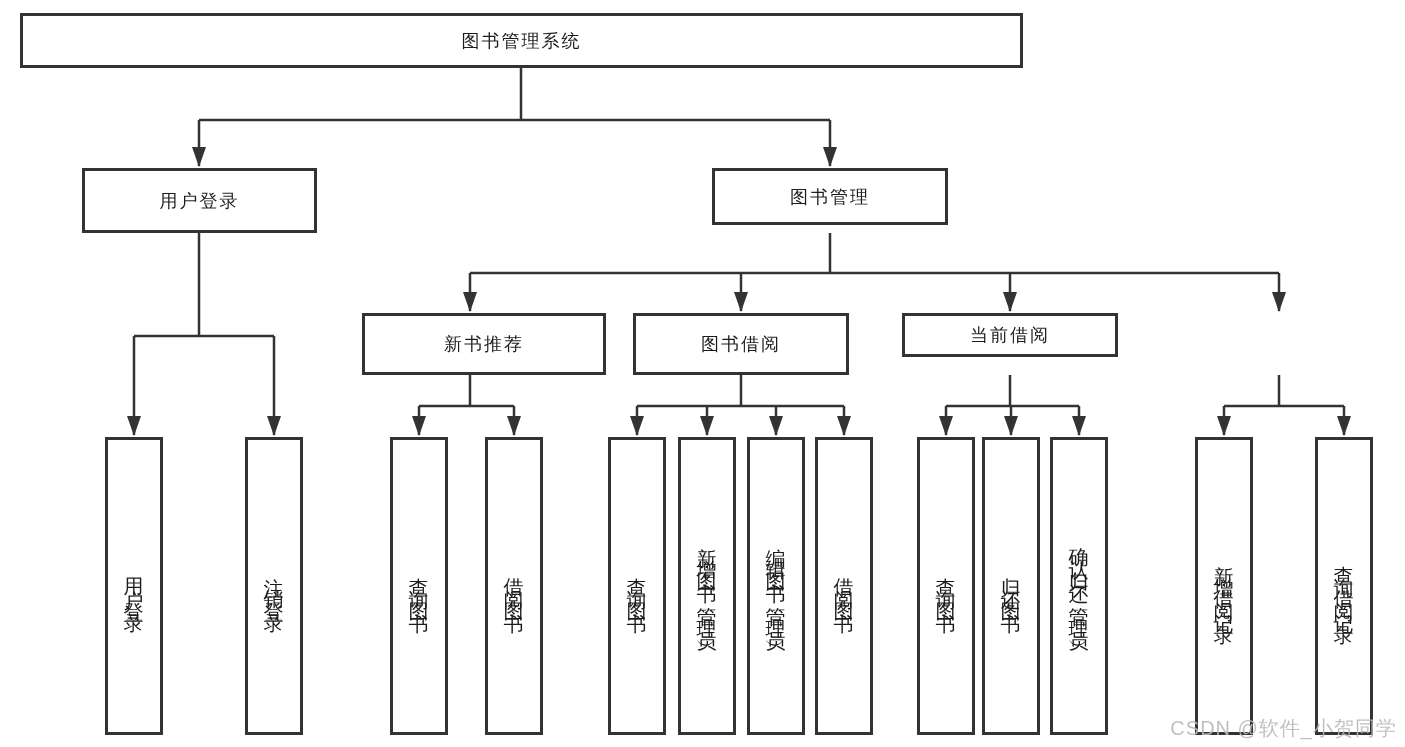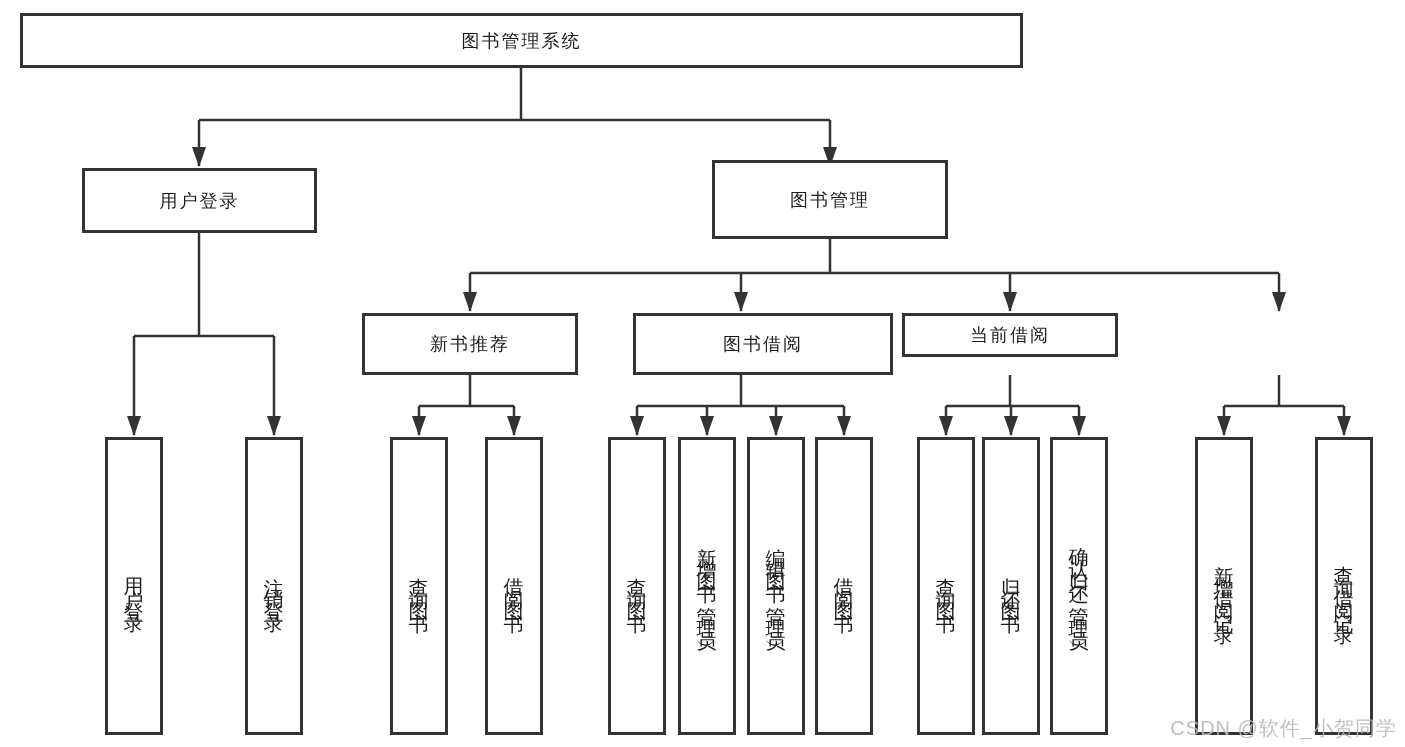--- a/index.html
+++ b/index.html
@@ -81,24 +81,24 @@
       <path d="M1279,375 L1279,406"></path>
       <path d="M1224,406 L1344,406"></path>
       <path d="M1224,406 L1224,435" marker-end="url(#arr)"></path>
       <path d="M1344,406 L1344,435" marker-end="url(#arr)"></path>
     </g>
   </svg>
 
   <div class="box h" style="left:20px;top:13px;width:1003px;height:55px">图书管理系统</div>
 
   <div class="box h" style="left:82px;top:168px;width:235px;height:65px">用户登录</div>
-  <div class="box h" style="left:712px;top:160px;width:236px;height:79px">图书管理</div>
+  <div class="box h" style="left:712px;top:168px;width:236px;height:57px">图书管理</div>
 
-  <div class="box h" style="left:362px;top:313px;width:216px;height:62px">新书推荐</div>
-  <div class="box h" style="left:633px;top:313px;width:260px;height:62px">图书借阅</div>
+  <div class="box h" style="left:362px;top:313px;width:244px;height:62px">新书推荐</div>
+  <div class="box h" style="left:633px;top:313px;width:216px;height:62px">图书借阅</div>
   <div class="box h" style="left:902px;top:313px;width:216px;height:44px">当前借阅</div>
 
   <div class="box v" style="left:105px;top:437px;width:58px;height:298px">用户登录</div>
   <div class="box v" style="left:245px;top:437px;width:58px;height:298px">注销登录</div>
 
   <div class="box v" style="left:390px;top:437px;width:58px;height:298px">查询图书</div>
   <div class="box v" style="left:485px;top:437px;width:58px;height:298px">借阅图书</div>
 
   <div class="box v" style="left:608px;top:437px;width:58px;height:298px">查询图书</div>
   <div class="box v" style="left:678px;top:437px;width:58px;height:298px">新增图书（管理员）</div>

